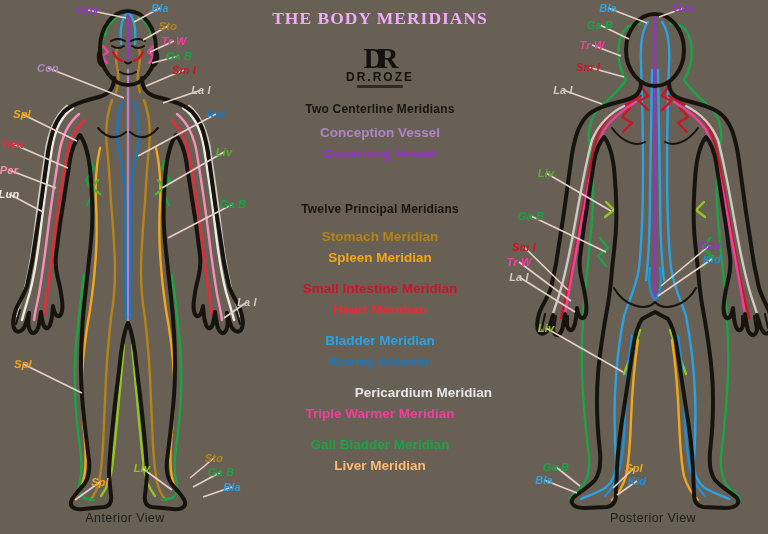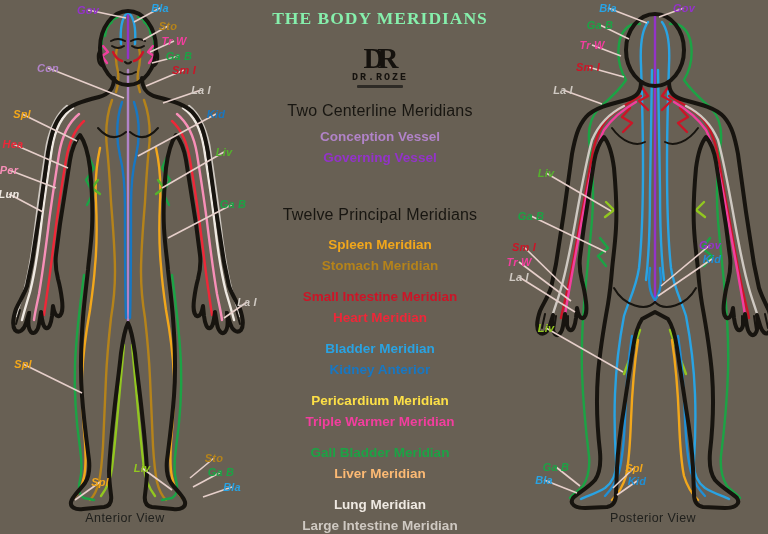--- a/index.html
+++ b/index.html
@@ -22,35 +22,35 @@
     color:#20201d;letter-spacing:.4px;text-align:center;width:140px;
   }
   #caption-anterior{left:55px;top:511px;}
   #caption-posterior{left:583px;top:511px;}
   .center-col{
     position:absolute;left:268px;top:8px;width:224px;z-index:4;
     text-align:center;
   }
   .title{
     font-family:"Liberation Serif",serif;font-weight:bold;
-    font-size:17.5px;color:#86efac;letter-spacing:1px;white-space:nowrap;
+    font-size:17.5px;color:#f0abfc;letter-spacing:1px;white-space:nowrap;
   }
   .logo{margin-top:16px;}
   .logo-mono{
     font-family:"Liberation Serif",serif;font-weight:bold;
     font-size:29px;line-height:27px;color:#15120e;letter-spacing:-7px;
     text-indent:-5px;
   }
   .logo-name{
-    font-family:Liberation Mono, monospace;font-weight:bold;
-    font-size:10px;line-height:11px;color:#15120e;letter-spacing:2px;
+    font-family:Liberation Sans, sans-serif;font-weight:bold;
+    font-size:12px;line-height:11px;color:#15120e;letter-spacing:2px;
   }
   .logo-tagline{width:46px;height:3px;background:#2e2b26;margin:2px auto 0;border-radius:1px;}
   .leg-h{
-    margin-top:14px;font-size:16px;font-weight:normal;color:#181611;
+    margin-top:14px;font-size:12px;font-weight:bold;color:#181611;
     letter-spacing:.2px;
   }
   .leg-h.second{margin-top:38px;}
   .leg-items{margin-top:6px;}
   .leg-item{font-size:13.5px;font-weight:bold;line-height:21px;white-space:nowrap;}
   .leg-group{margin-top:10px;}
 </style>
 </head>
 <body>
 <div class="stage">
@@ -266,38 +266,34 @@
 
   <div class="leg-h">Two Centerline Meridians</div>
   <div class="leg-items">
     <div class="leg-item" style="color: rgb(177, 131, 200);">Conception Vessel</div>
     <div class="leg-item" style="color: rgb(147, 51, 201);">Governing Vessel</div>
   </div>
 
   <div class="leg-h second">Twelve Principal Meridians</div>
 
   <div class="leg-group">
+    <div class="leg-item" style="color: rgb(181, 131, 26);">Stomach Meridian</div>
     <div class="leg-item" style="color: rgb(242, 167, 27);">Spleen Meridian</div>
-    <div class="leg-item" style="color: rgb(181, 131, 26);">Stomach Meridian</div>
   </div>
   <div class="leg-group">
     <div class="leg-item" style="color: rgb(203, 21, 39);">Small Intestine Meridian</div>
     <div class="leg-item" style="color: rgb(238, 39, 56);">Heart Meridian</div>
   </div>
   <div class="leg-group">
     <div class="leg-item" style="color: rgb(41, 163, 227);">Bladder Meridian</div>
     <div class="leg-item" style="color: rgb(24, 119, 194);">Kidney Anterior</div>
   </div>
   <div class="leg-group">
-    <div class="leg-item" style="color: #fde047;">Pericardium Meridian</div>
+    <div class="leg-item" style="color: #e5e5e5; text-align: right;">Pericardium Meridian</div>
     <div class="leg-item" style="color: rgb(242, 62, 158);">Triple Warmer Meridian</div>
   </div>
   <div class="leg-group">
     <div class="leg-item" style="color: rgb(28, 163, 69);">Gall Bladder Meridian</div>
     <div class="leg-item" style="color: #fdba74;">Liver Meridian</div>
   </div>
-  <div class="leg-group">
-    <div class="leg-item" style="color: rgb(239, 233, 226);">Lung Meridian</div>
-    <div class="leg-item" style="color: rgb(207, 201, 194);">Large Intestine Meridian</div>
-  </div>
 </div>
 
 </div>
 
 </body></html>

